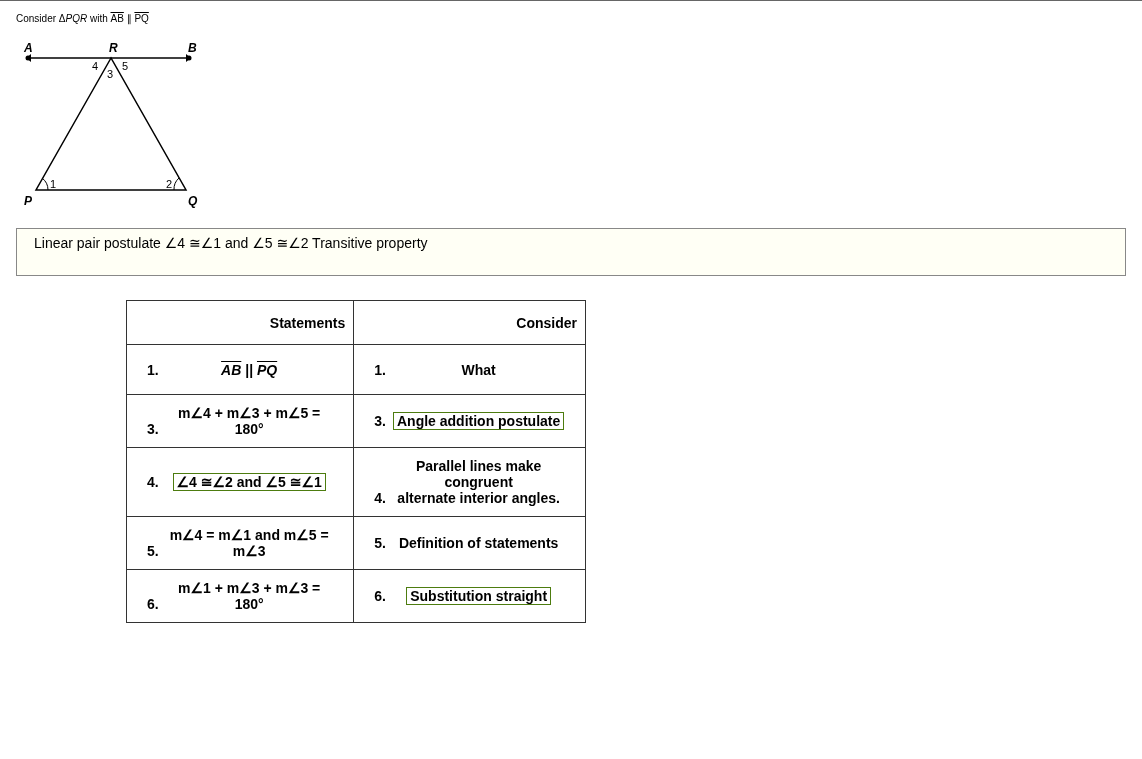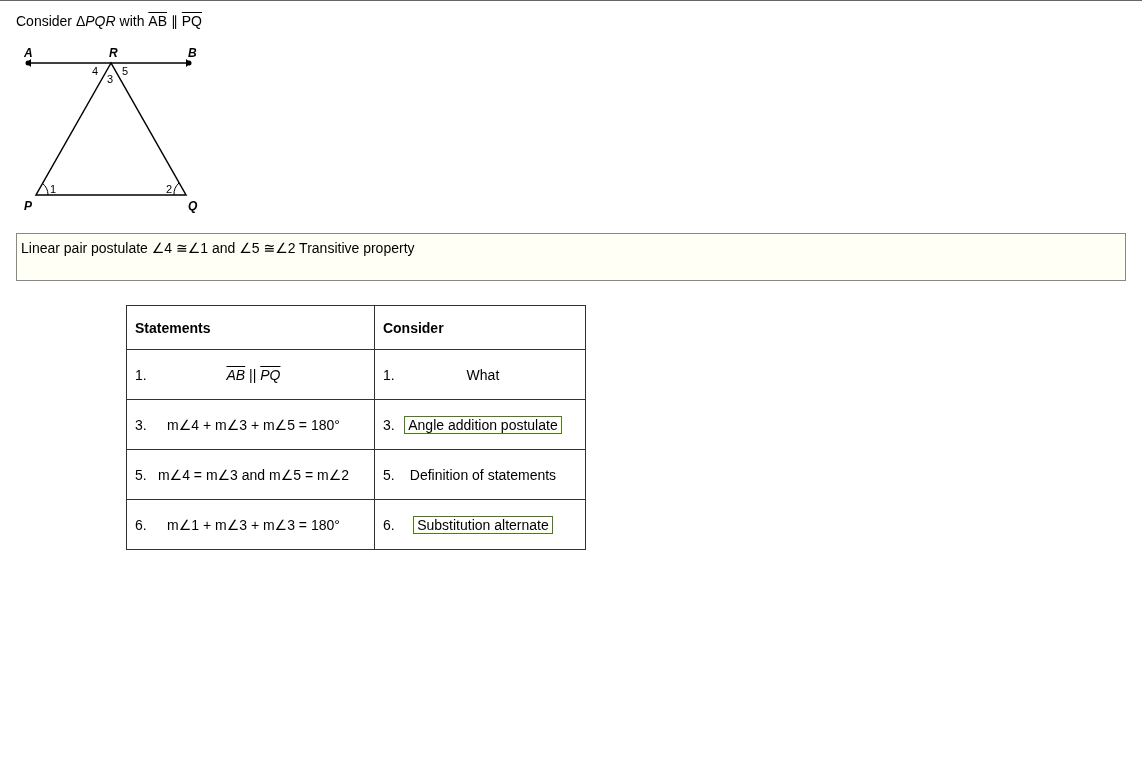--- a/index.html
+++ b/index.html
@@ -12,69 +12,70 @@
     }
     .top-border {
       border-top: 1px solid #666;
       width: 100%;
     }
     .content {
       padding: 12px 16px 20px 16px;
     }
     .prompt {
       margin-bottom: 16px;
-      font-size: 14px;
+      font-size: 10px;
     }
     .overline {
       text-decoration: overline;
       display: inline-block;
     }
     .italic { font-style: italic; }
     .figure {
       width: 190px;
       height: 170px;
       position: relative;
       margin-bottom: 18px;
     }
     .question {
       font-size: 14px;
       margin-bottom: 8px;
     }
     .answer-box {
       border: 1px solid #888;
       background: #fffff5;
-      padding: 6px 4px;
+      padding: 6px 17px;
       font-size: 14px;
       margin-bottom: 24px;
       width: 100%;
       min-height: 48px;
     }
     .proof-table {
       border-collapse: collapse;
       margin-left: 110px;
       width: 460px;
     }
     .proof-table th, .proof-table td {
       border: 1px solid #333;
       padding: 10px 8px;
-      text-align: left;
+      text-align: right;
       vertical-align: middle;
       font-size: 14px;
     }
     .proof-table th {
       font-weight: bold;
       background: #fff;
       height: 44px;
     }
     .proof-table td {
       height: 50px;
     }
     .proof-table td.stmt, .proof-table td.rsn {
       text-align: left;
-      padding-left: 8px;
+      padding-left: 20px;
+      font-weight: bold;
     }
     .num {
       display: inline-block;
       width: 18px;
       text-align: left;
     }
     .cell-content {
       display: inline-block;
       text-align: center;
       width: calc(100% - 30px);
@@ -145,23 +146,27 @@
     <tbody id="proof-body">
     <tr>
           <td class="stmt"><span class="num">1.</span><span class="cell-content"><span><span class="overline italic">AB</span> || <span class="overline italic">PQ</span></span></span></td>
           <td class="rsn"><span class="num">1.</span><span class="cell-content"><span>What</span></span></td>
         </tr>
         <tr>
           <td class="stmt"><span class="num">3.</span><span class="cell-content"><span>m∠4 + m∠3 + m∠5 = 180°</span></span></td>
           <td class="rsn"><span class="num">3.</span><span class="cell-content"><span class="boxed"><span>Angle addition postulate</span></span></span></td>
         </tr>
         <tr>
-          <td class="stmt"><span class="num">5.</span><span class="cell-content"><span>m∠4 = m∠3 and m∠5 = m∠2</span></span></td>
+          <td class="stmt"><span class="num">4.</span><span class="cell-content"><span class="boxed"><span>∠4 ≅∠2 and ∠5 ≅∠1</span></span></span></td>
+          <td class="rsn"><span class="num">4.</span><span class="cell-content"><span>Parallel lines make congruent<br>alternate interior angles.</span></span></td>
+        </tr>
+        <tr>
+          <td class="stmt"><span class="num">5.</span><span class="cell-content"><span>m∠4 = m∠1 and m∠5 = m∠3</span></span></td>
           <td class="rsn"><span class="num">5.</span><span class="cell-content"><span>Definition of statements</span></span></td>
         </tr>
         <tr>
           <td class="stmt"><span class="num">6.</span><span class="cell-content"><span>m∠1 + m∠3 + m∠3 = 180°</span></span></td>
-          <td class="rsn"><span class="num">6.</span><span class="cell-content"><span class="boxed"><span>Substitution alternate</span></span></span></td>
+          <td class="rsn"><span class="num">6.</span><span class="cell-content"><span class="boxed"><span>Substitution straight</span></span></span></td>
         </tr>
       </tbody>
   </table>
 
 </div>
 
 </body></html>

